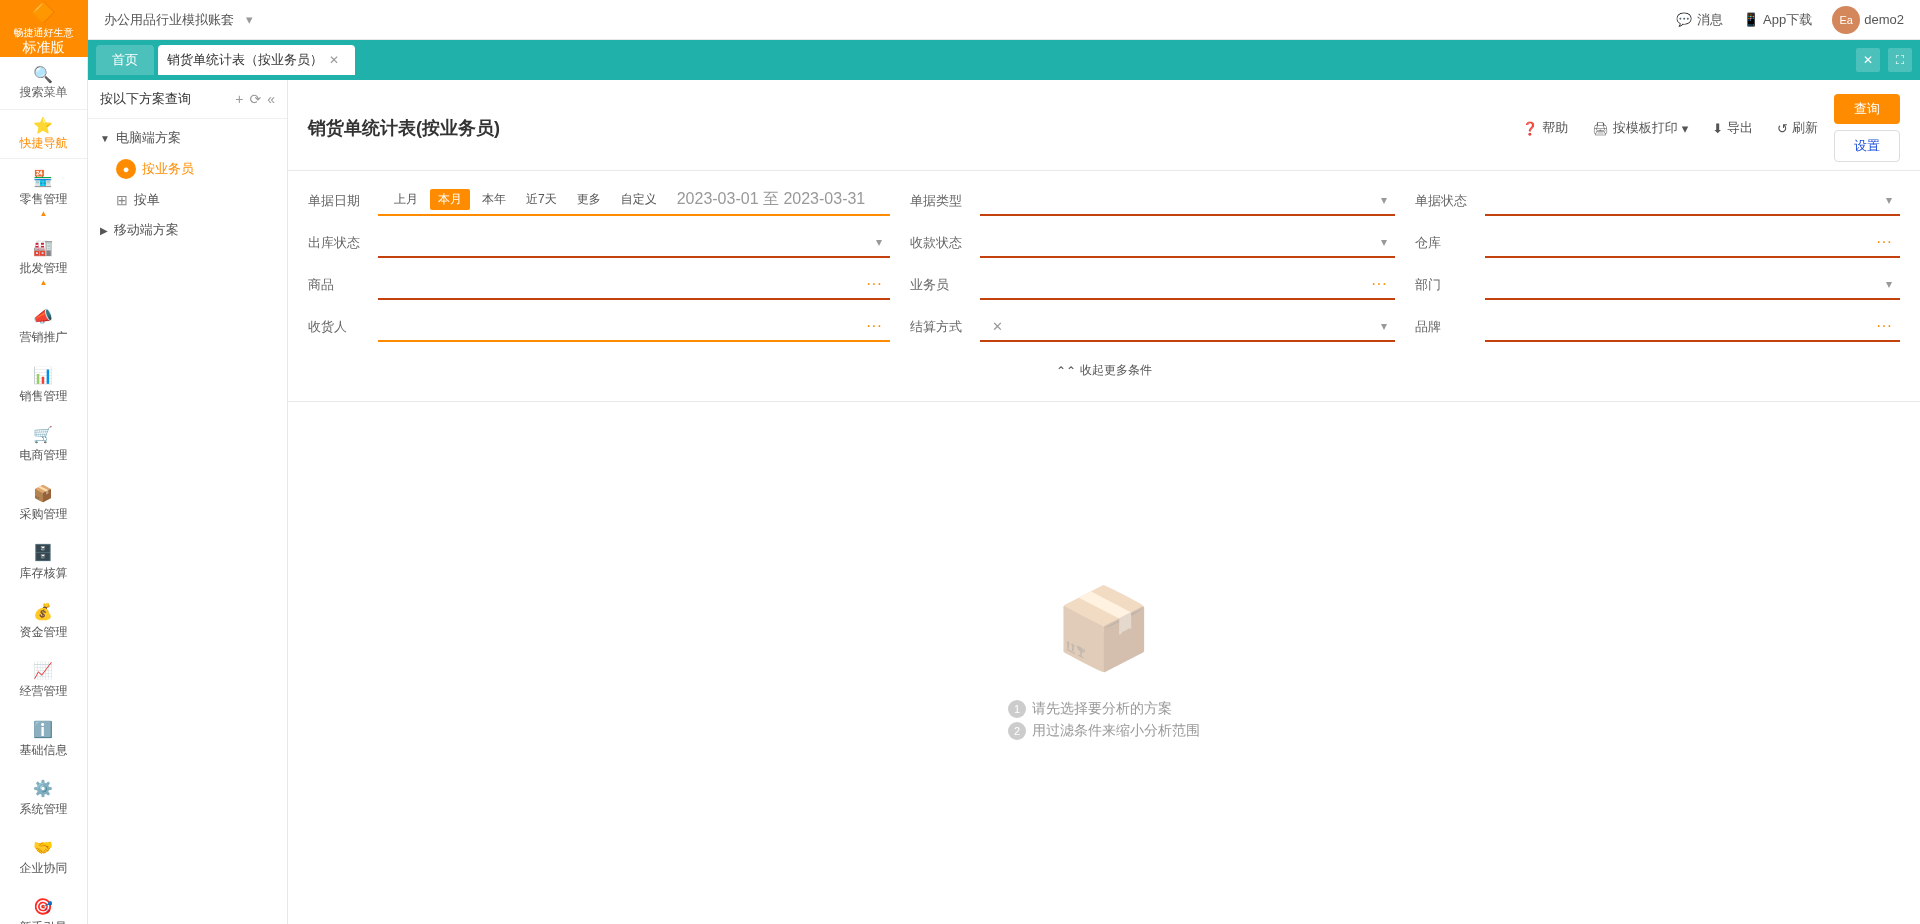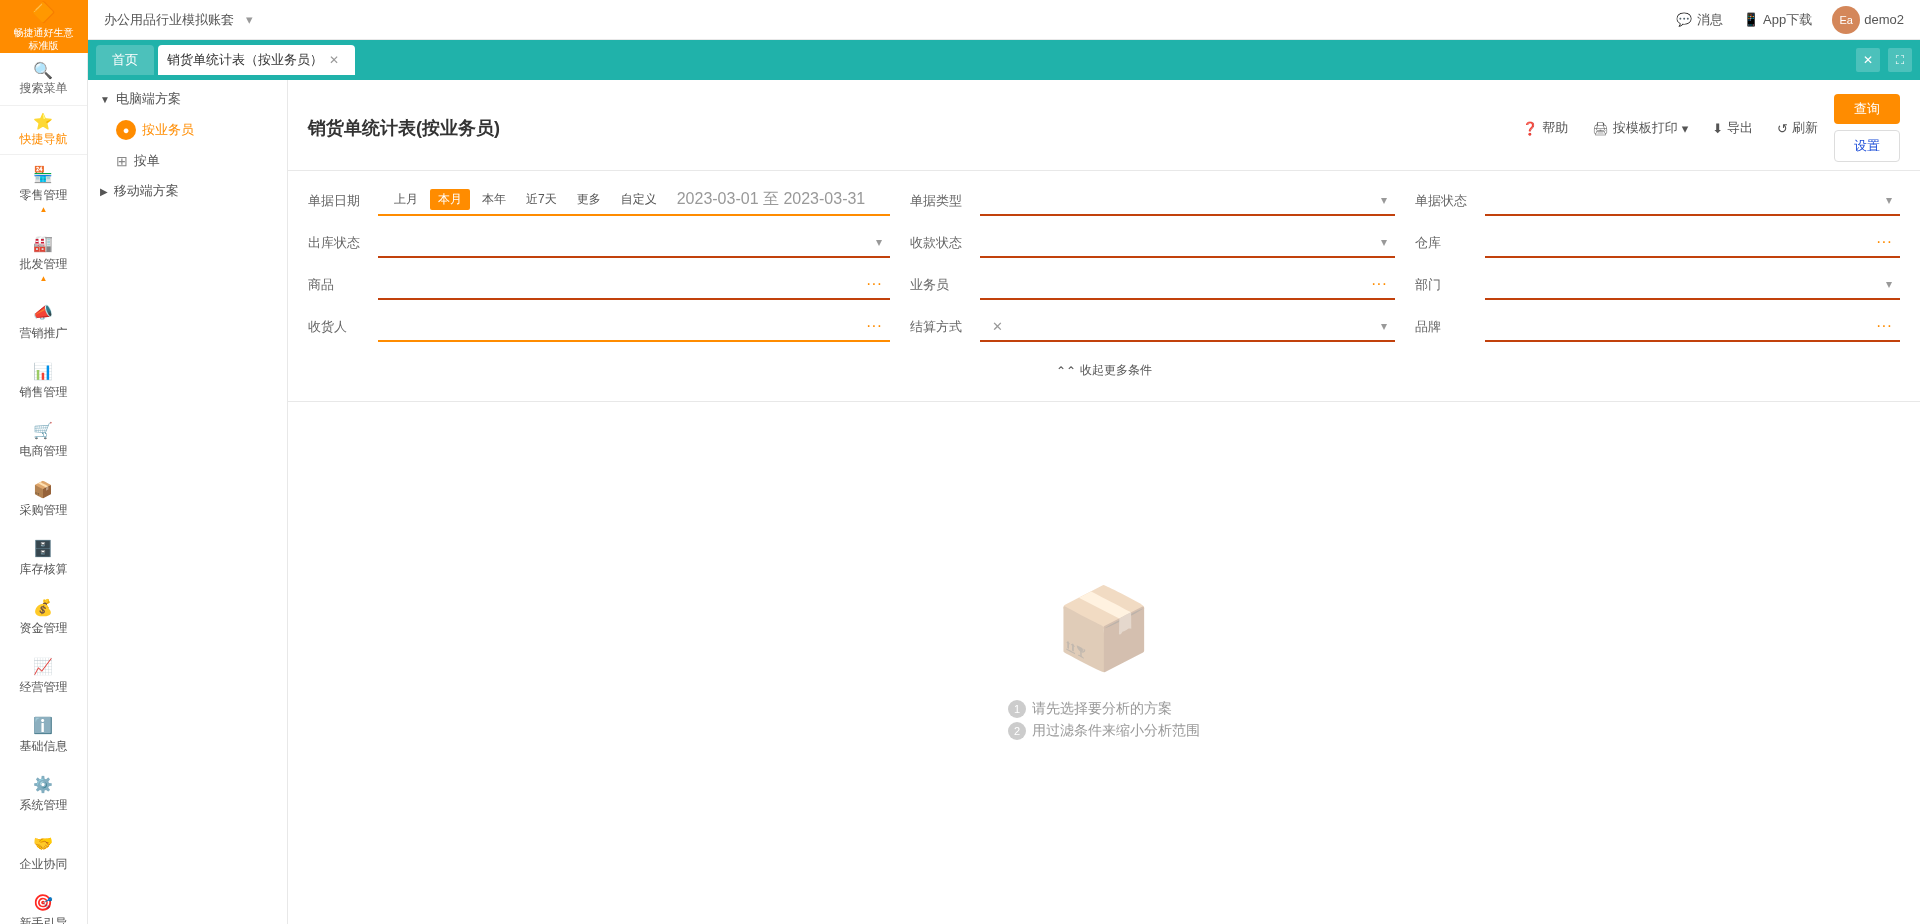--- a/index.html
+++ b/index.html
@@ -85,21 +85,21 @@
     .empty-tips p { margin: 4px 0; display: flex; align-items: center; gap: 6px; }
     .tip-num { width: 18px; height: 18px; border-radius: 50%; background: #ccc; color: #fff; font-size: 11px; display: flex; align-items: center; justify-content: center; flex-shrink: 0; }
   </style>
 </head>
 <body>
 
 <div class="sidebar">
   <div class="sidebar-logo">
     <div class="logo-icon">🔶</div>
     <div style="font-size:10px;text-align:center;line-height:1.3;">畅捷通好生意</div>
-    <div style="font-size:10px;">标准版</div>
+    <div style="font-size:14px;">标准版</div>
   </div>
   <div class="sidebar-search">
     <div style="font-size:16px;">🔍</div>
     <div>搜索菜单</div>
   </div>
   <div class="sidebar-nav">
     <div style="font-size:16px;">⭐</div>
     <div>快捷导航</div>
   </div>
   <div class="sidebar-item has-arrow">
@@ -194,20 +194,28 @@
     </div>
     <div class="tabbar-actions">
       <button class="tabbar-btn">✕</button>
       <button class="tabbar-btn">⛶</button>
     </div>
   </div>
 
   <div class="content">
 
     <div class="left-panel">
+      <div class="left-panel-header">
+        <span class="left-panel-title">按以下方案查询</span>
+        <div class="left-panel-actions">
+          <span class="left-panel-action">+</span>
+          <span class="left-panel-action">⟳</span>
+          <span class="left-panel-action">«</span>
+        </div>
+      </div>
       <div class="tree-section">
         <div class="tree-item">
           <span class="tree-arrow">▼</span>
           <span>电脑端方案</span>
         </div>
         <div class="tree-item tree-child active">
           <span class="badge-circle">●</span>
           <span>按业务员</span>
         </div>
         <div class="tree-item tree-child">

